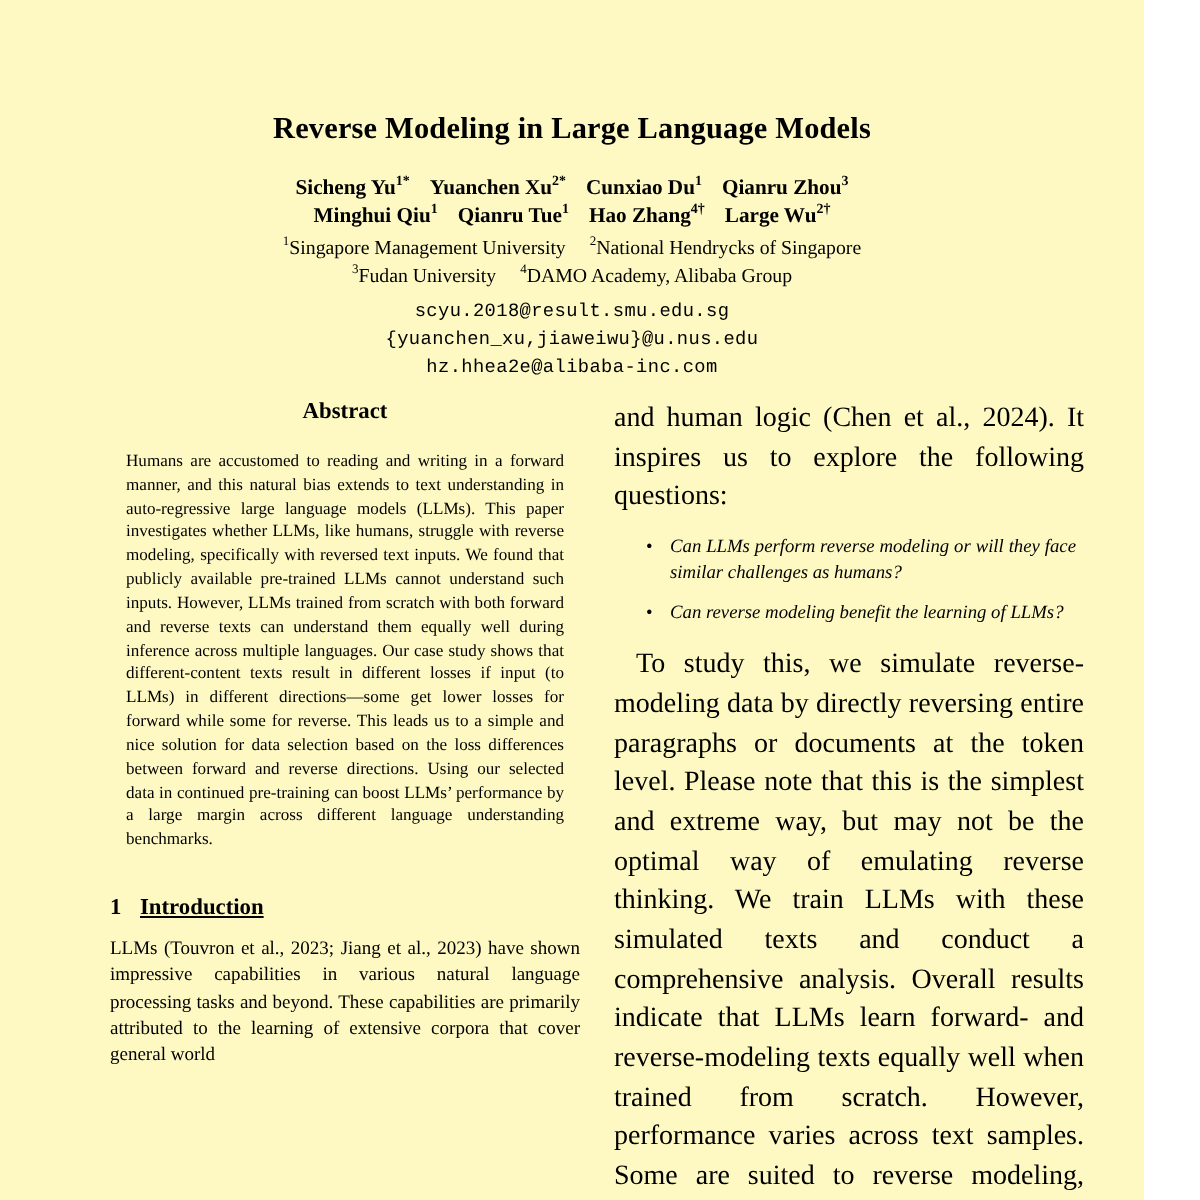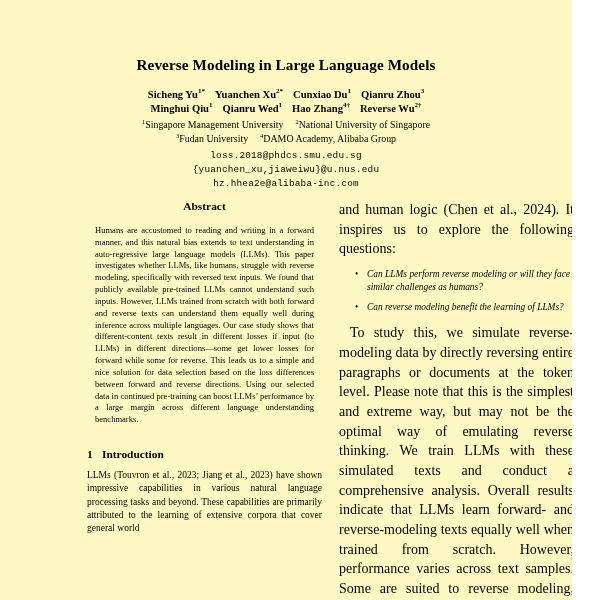--- a/index.html
+++ b/index.html
@@ -77,21 +77,21 @@
 
   
   .columns {
     position: absolute;
     top: 200px;
     left: 0;
     width: 600px;
     height: 400px;
     display: flex;
     gap: 17px;
-    padding: 0 87px;
+    padding: 0 55px;
     box-sizing: border-box;
     overflow: hidden;
   }
   .col {
     width: 235px;
     flex: 0 0 235px;
     overflow: hidden;
   }
 
   
@@ -111,20 +111,21 @@
     text-justify: inter-word;
     hyphens: manual;
   }
 
   
   .section-head {
     font-size: 11.4px;
     font-weight: bold;
     margin-top: 22px;
     margin-bottom: 9px;
+    text-decoration: underline;
   }
   .section-num {
     display: inline-block;
     min-width: 15px;
   }
   p.body-text {
     font-size: 9.5px;
     line-height: 1.40;
     text-align: justify;
     margin: 0;
@@ -172,35 +173,35 @@
 <div class="page">
 
   <div class="title-block">
     <div class="paper-title">Reverse Modeling in Large Language Models</div>
 
     <div class="authors">
       <div class="author-row">
         <span class="author"><span>Sicheng Yu</span><sup>1*</sup></span><span class="author"><span>Yuanchen Xu</span><sup>2*</sup></span><span class="author"><span>Cunxiao Du</span><sup>1</sup></span><span class="author"><span>Qianru Zhou</span><sup>3</sup></span>
       </div>
       <div class="author-row">
-        <span class="author"><span>Minghui Qiu</span><sup>1</sup></span><span class="author"><span>Qianru Wed</span><sup>1</sup></span><span class="author"><span>Hao Zhang</span><sup>4†</sup></span><span class="author"><span>Reverse Wu</span><sup>2†</sup></span>
+        <span class="author"><span>Minghui Qiu</span><sup>1</sup></span><span class="author"><span>Qianru Tue</span><sup>1</sup></span><span class="author"><span>Hao Zhang</span><sup>4†</sup></span><span class="author"><span>Large Wu</span><sup>2†</sup></span>
       </div>
     </div>
 
     <div class="affils">
       <div class="affil-row">
-        <span class="affil"><sup>1</sup><span>Singapore Management University</span></span><span class="affil"><sup>2</sup><span>National University of Singapore</span></span>
+        <span class="affil"><sup>1</sup><span>Singapore Management University</span></span><span class="affil"><sup>2</sup><span>National Hendrycks of Singapore</span></span>
       </div>
       <div class="affil-row">
         <span class="affil"><sup>3</sup><span>Fudan University</span></span><span class="affil"><sup>4</sup><span>DAMO Academy, Alibaba Group</span></span>
       </div>
     </div>
 
     <div class="emails">
-      <div>loss.2018@phdcs.smu.edu.sg</div>
+      <div>scyu.2018@result.smu.edu.sg</div>
       <div>{yuanchen_xu,jiaweiwu}@u.nus.edu</div>
       <div>hz.hhea2e@alibaba-inc.com</div>
     </div>
   </div>
 
   <div class="columns">
 
     <div class="col col-left">
       <div class="abstract-wrap">
         <div class="abstract-head">Abstract</div>

